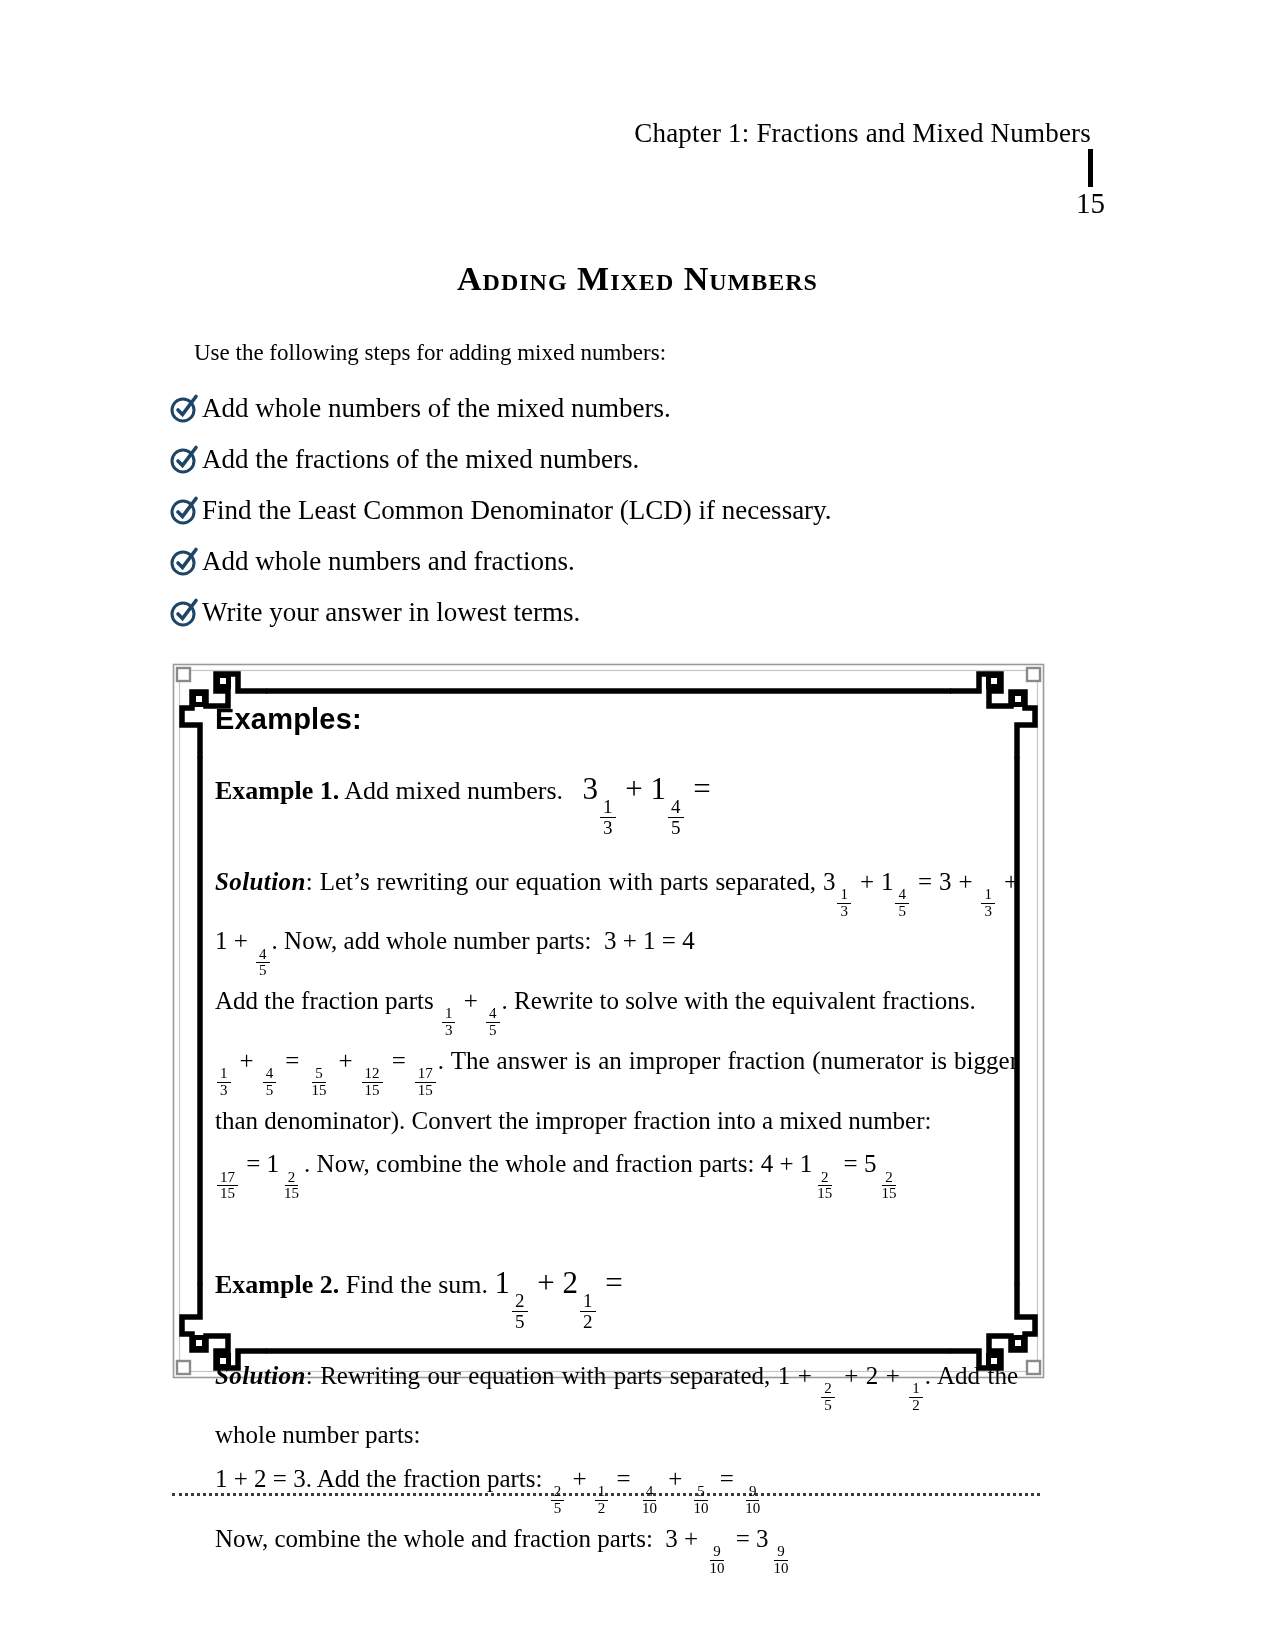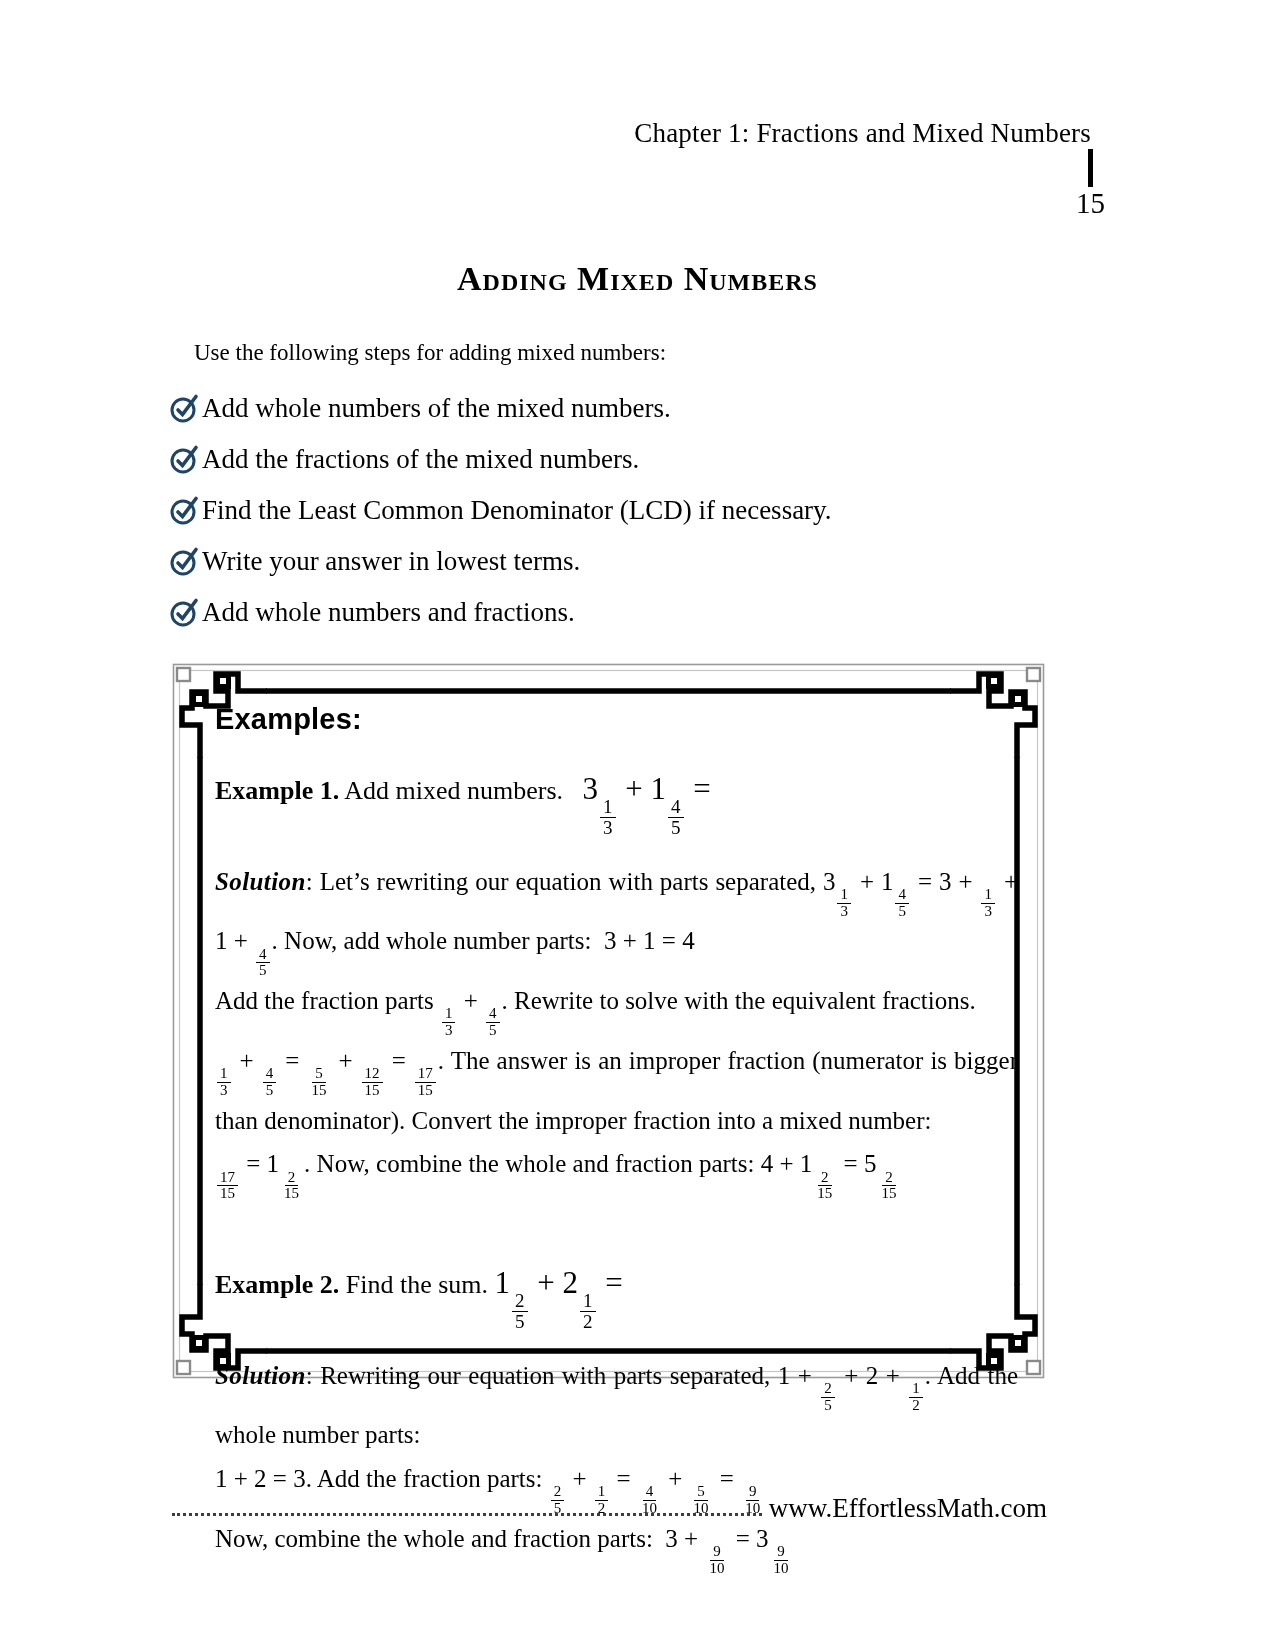--- a/index.html
+++ b/index.html
@@ -127,28 +127,28 @@
           <circle cx="13" cy="17" r="11" fill="none" stroke="#1e4466" stroke-width="3"></circle>
           <path d="M 8 17 L 12.5 21.5 L 26 3.5" fill="none" stroke="#1e4466" stroke-width="3.6" stroke-linecap="round"></path>
         </svg>
       <span>Find the Least Common Denominator (LCD) if necessary.</span>
     </li>
     <li>
       <svg class="check-ic" width="31" height="31" viewBox="0 0 31 31">
           <circle cx="13" cy="17" r="11" fill="none" stroke="#1e4466" stroke-width="3"></circle>
           <path d="M 8 17 L 12.5 21.5 L 26 3.5" fill="none" stroke="#1e4466" stroke-width="3.6" stroke-linecap="round"></path>
         </svg>
+      <span>Add whole numbers and fractions.</span>
+    </li>
+    <li>
+      <svg class="check-ic" width="31" height="31" viewBox="0 0 31 31">
+          <circle cx="13" cy="17" r="11" fill="none" stroke="#1e4466" stroke-width="3"></circle>
+          <path d="M 8 17 L 12.5 21.5 L 26 3.5" fill="none" stroke="#1e4466" stroke-width="3.6" stroke-linecap="round"></path>
+        </svg>
       <span>Write your answer in lowest terms.</span>
-    </li>
-    <li>
-      <svg class="check-ic" width="31" height="31" viewBox="0 0 31 31">
-          <circle cx="13" cy="17" r="11" fill="none" stroke="#1e4466" stroke-width="3"></circle>
-          <path d="M 8 17 L 12.5 21.5 L 26 3.5" fill="none" stroke="#1e4466" stroke-width="3.6" stroke-linecap="round"></path>
-        </svg>
-      <span>Add whole numbers and fractions.</span>
     </li>
   </ul>
 
   <section class="exbox">
     <svg class="frame" width="877" height="720" viewBox="0 0 877 720">
       <rect x="3.5" y="3.5" width="870" height="713" fill="none" stroke="#9a9a9a" stroke-width="1.6"></rect>
       <rect x="9.5" y="9.5" width="858" height="701" fill="none" stroke="#c6c6c6" stroke-width="1.2"></rect>
       <g stroke="#000" stroke-width="5.5" fill="none">
         <line x1="96" y1="30" x2="781" y2="30"></line>
         <line x1="96" y1="690" x2="781" y2="690"></line>
@@ -258,16 +258,15 @@
             <span class="den">10</span>
           </span> = 3<span class="frac">
             <span class="num">9</span>
             <span class="den">10</span>
           </span></p>
     </div>
   </section>
 
   <div class="ftr">
     <div class="ftr-leader"></div>
-    <div class="ftr-site">www.EffortlessMath.com</div>
   </div>
 
 </div>
 
 </body></html>

